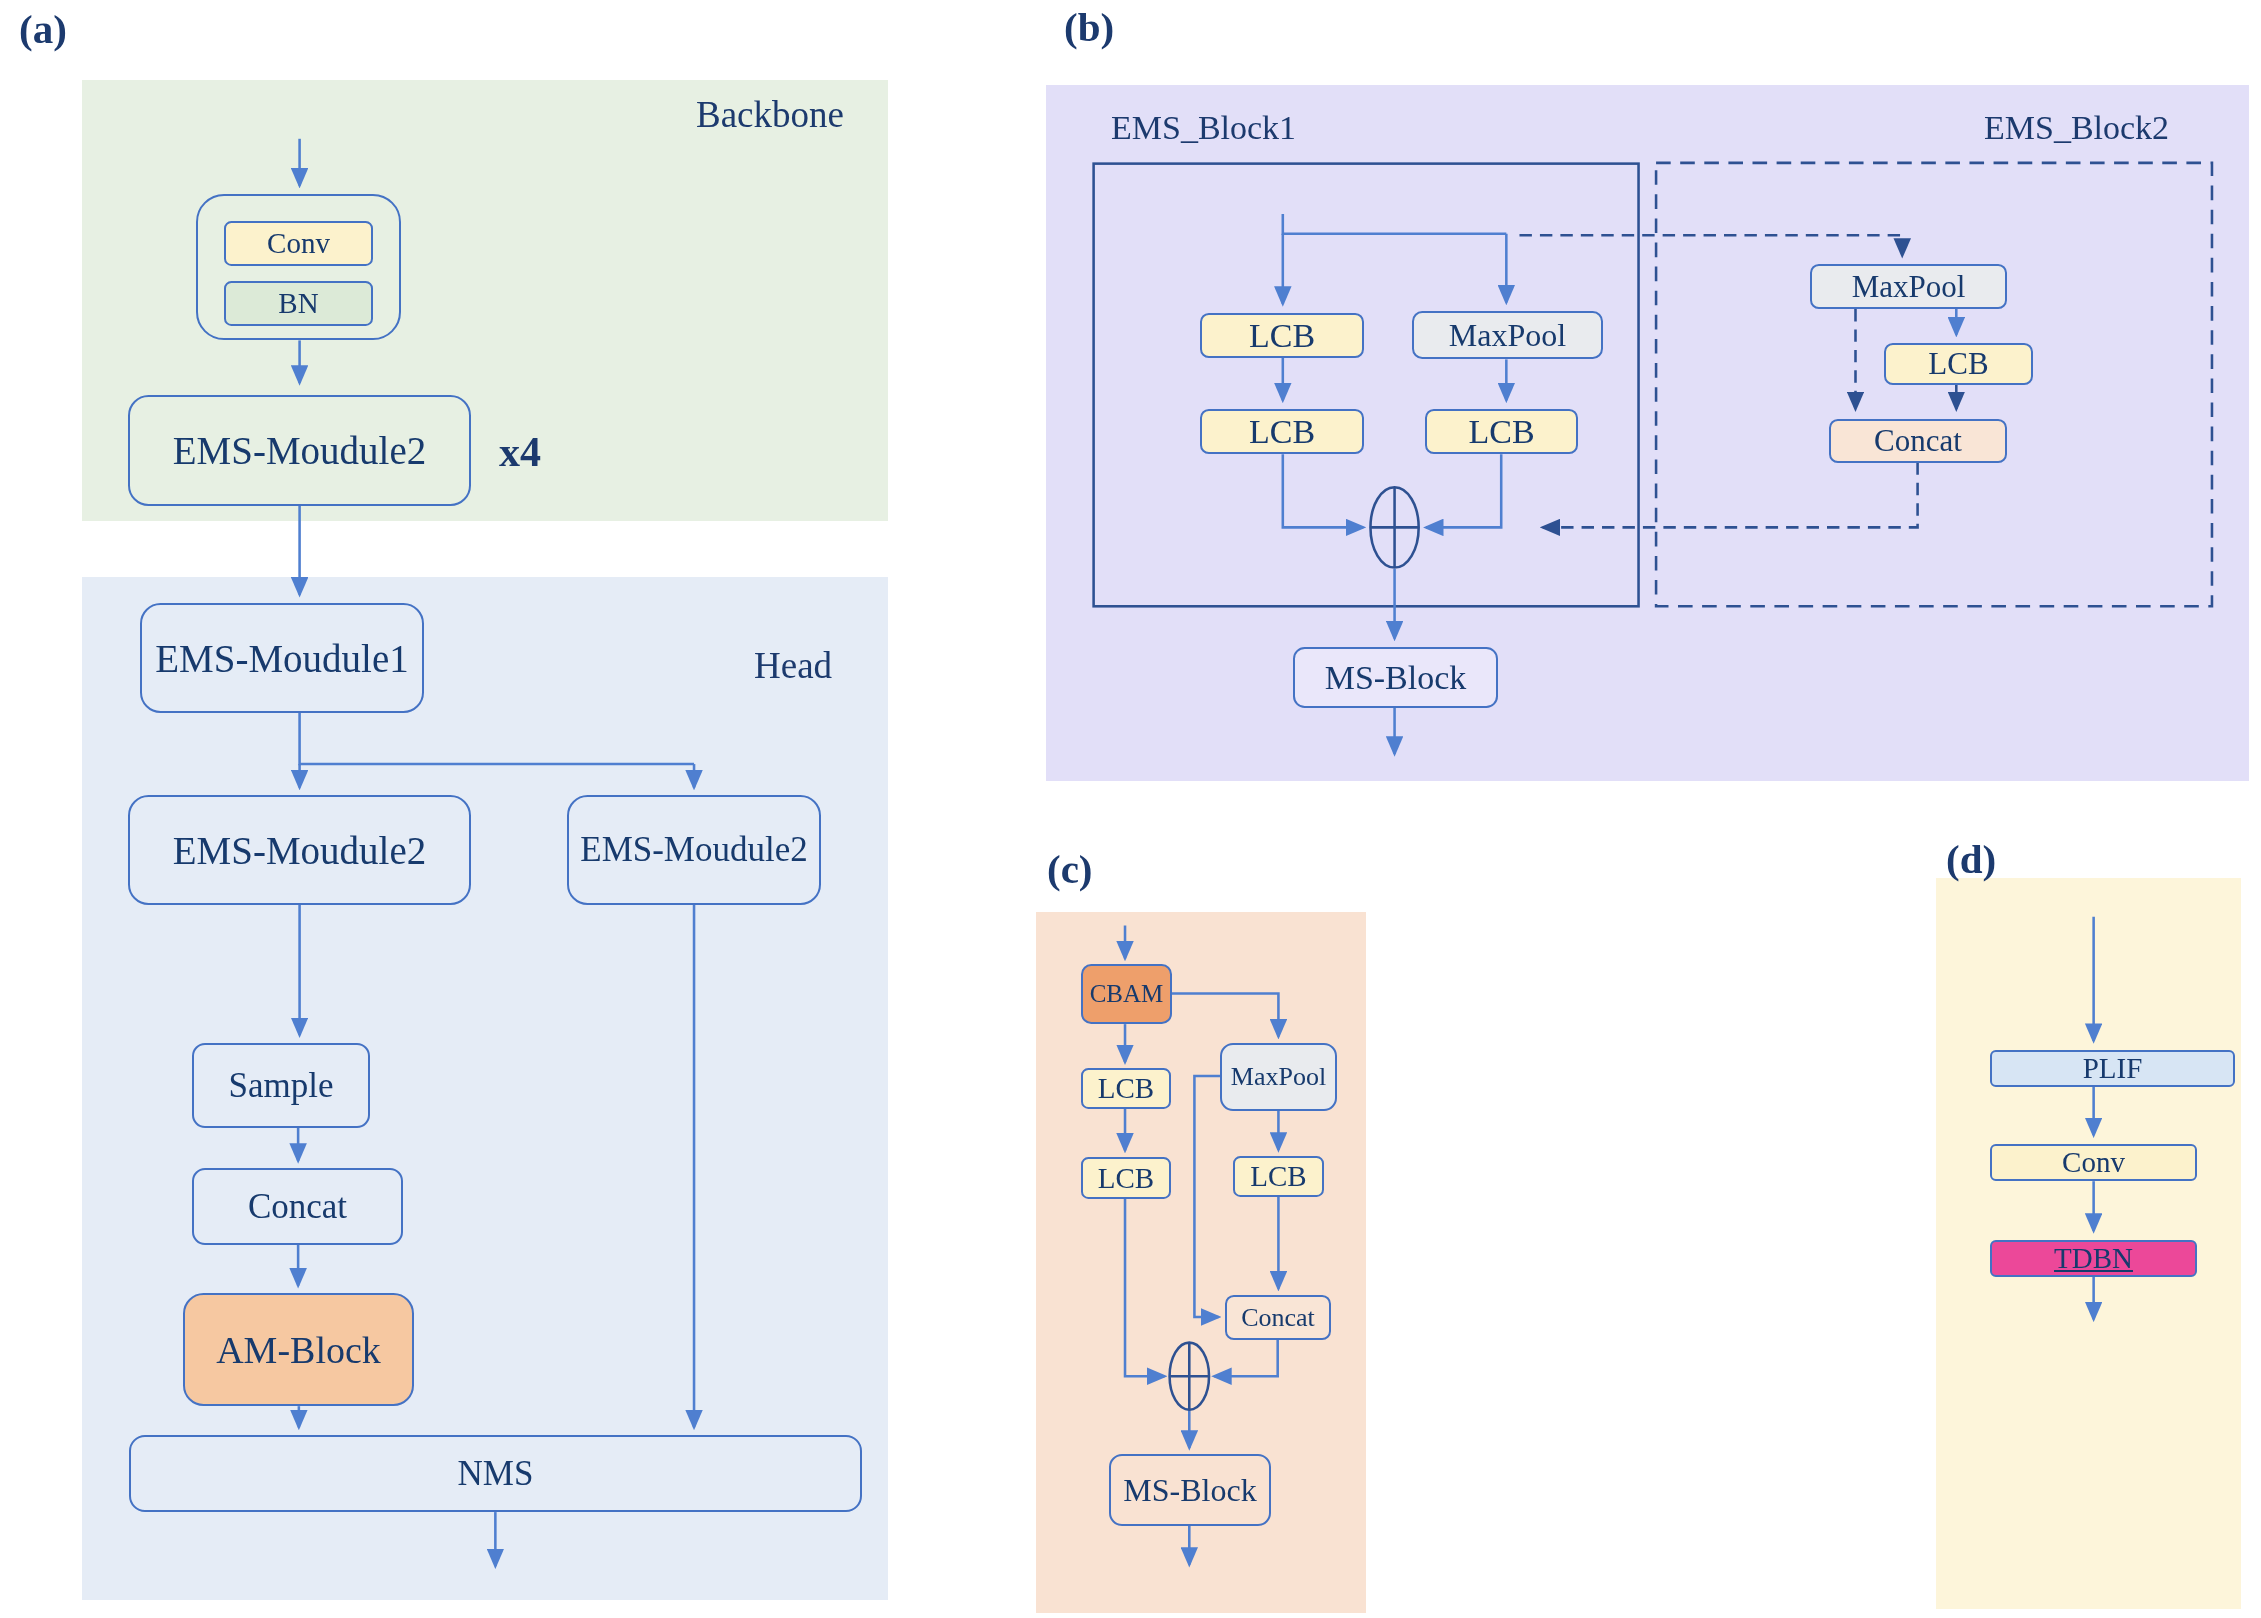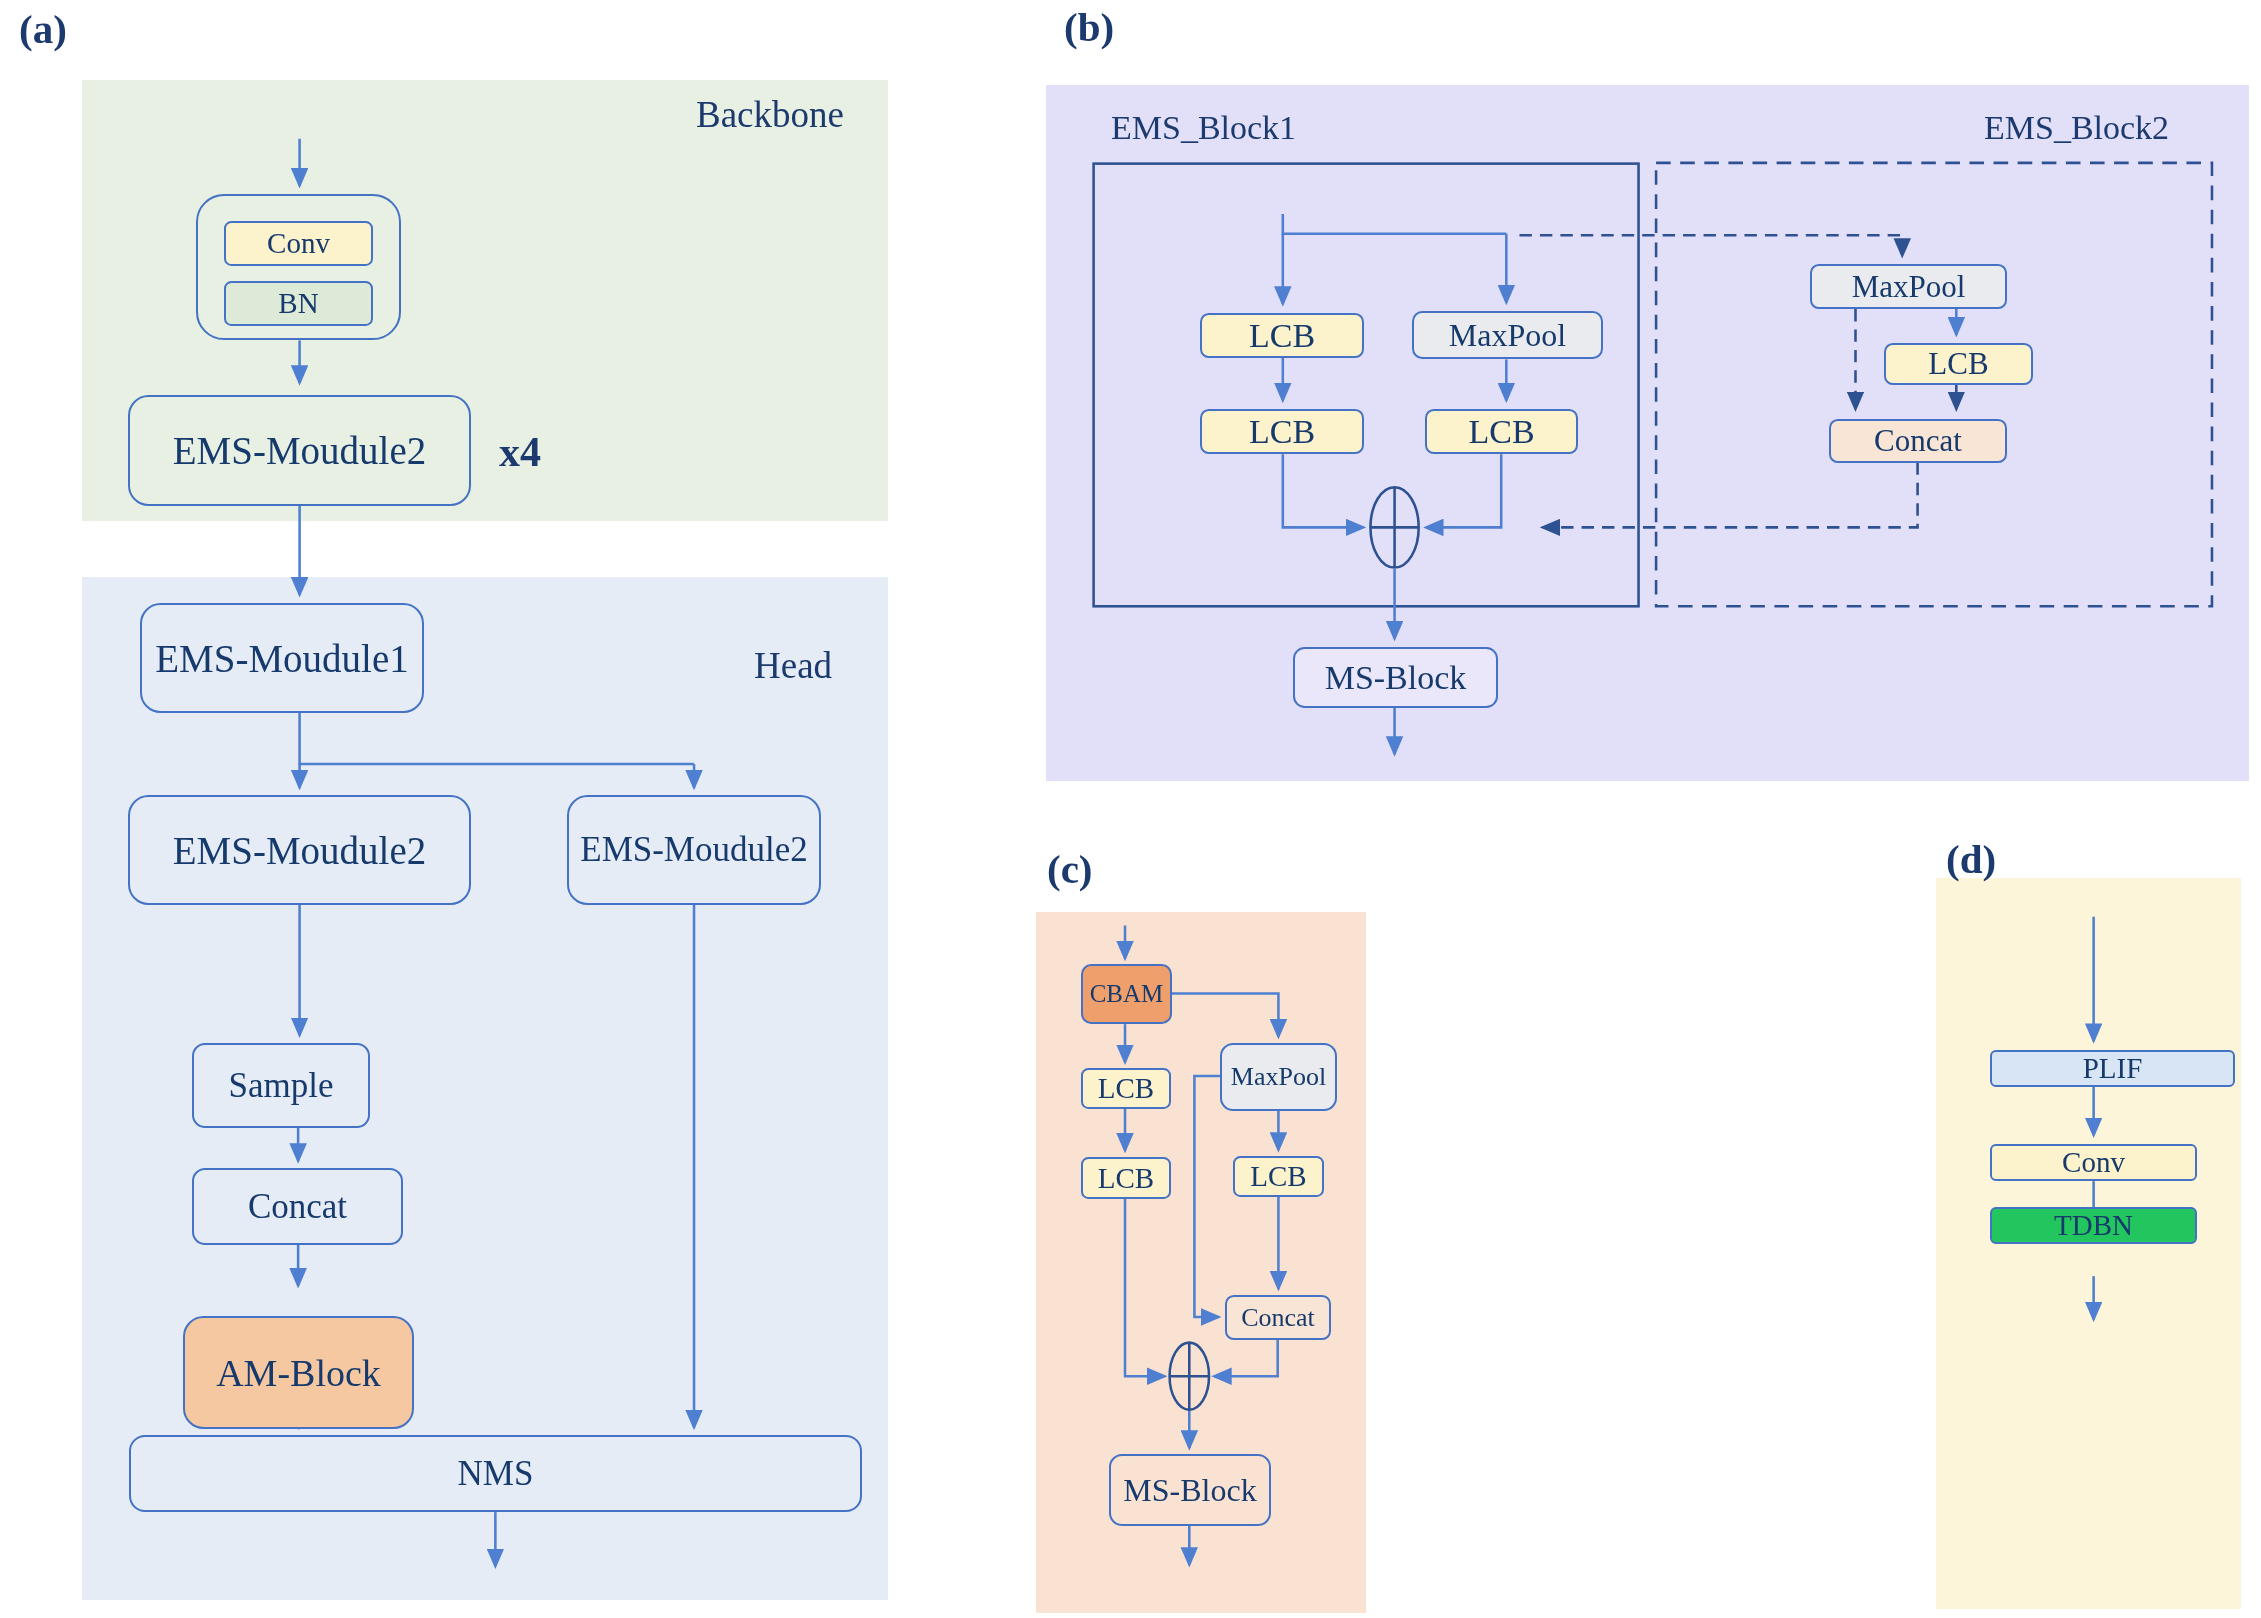--- a/index.html
+++ b/index.html
@@ -128,21 +128,21 @@
   <div class="node" style="left:224px;top:221px;width:149px;height:45px;border-radius:7.3px;background:#fcf2cc;font-size:29px;">Conv</div>
   <div class="node" style="left:224px;top:281px;width:149px;height:45px;border-radius:7.3px;background:#dcead7;font-size:29px;">BN</div>
 
   <div class="node" style="left:128px;top:395px;width:343px;height:111px;border-radius:20.5px;font-size:39px;">EMS-Moudule2</div>
   <div class="node" style="left:140px;top:603px;width:284px;height:110px;border-radius:20.5px;font-size:39px;">EMS-Moudule1</div>
   <div class="node" style="left:128px;top:795px;width:343px;height:110px;border-radius:20.5px;font-size:39px;">EMS-Moudule2</div>
   <div class="node" style="left:567px;top:795px;width:254px;height:110px;border-radius:20.5px;font-size:35px;">EMS-Moudule2</div>
 
   <div class="node" style="left:192px;top:1043px;width:178px;height:85px;border-radius:13px;font-size:35px;">Sample</div>
   <div class="node" style="left:192px;top:1168px;width:211px;height:77px;border-radius:13px;font-size:35px;">Concat</div>
-  <div class="node" style="left:183px;top:1293px;width:231px;height:113px;border-radius:20.5px;background:#f6c8a1;font-size:38px;margin-top:23px;">AM-Block</div>
+  <div class="node" style="left:183px;top:1293px;width:231px;height:113px;border-radius:20.5px;background:#f6c8a1;font-size:38px;">AM-Block</div>
   <div class="node" style="left:129px;top:1435px;width:733px;height:77px;border-radius:16px;font-size:35px;">NMS</div>
 
   <div class="node" style="left:1200px;top:313px;width:164px;height:45px;border-radius:8.8px;background:#fcf2cc;font-size:34px;">LCB</div>
   <div class="node" style="left:1412px;top:311px;width:191px;height:48px;border-radius:10.2px;background:#e9ebee;font-size:32px;">MaxPool</div>
   <div class="node" style="left:1200px;top:409px;width:164px;height:45px;border-radius:8.8px;background:#fcf2cc;font-size:34px;">LCB</div>
   <div class="node" style="left:1425px;top:409px;width:153px;height:45px;border-radius:8.8px;background:#fcf2cc;font-size:34px;">LCB</div>
 
   <div class="node" style="left:1810px;top:264px;width:197px;height:45px;border-radius:8.8px;background:#e9ebee;font-size:31px;">MaxPool</div>
   <div class="node" style="left:1884px;top:343px;width:149px;height:42px;border-radius:8.8px;background:#fcf2cc;font-size:31px;">LCB</div>
   <div class="node" style="left:1829px;top:419px;width:178px;height:44px;border-radius:8.8px;background:#f9e5d6;font-size:31px;">Concat</div>
@@ -152,16 +152,16 @@
   <div class="node" style="left:1081px;top:964px;width:91px;height:60px;border-radius:10.2px;background:#ee9f6b;font-size:25px;">CBAM</div>
   <div class="node" style="left:1220px;top:1043px;width:117px;height:68px;border-radius:13px;background:#e9ebee;font-size:26px;">MaxPool</div>
   <div class="node" style="left:1081px;top:1068px;width:90px;height:41px;border-radius:7.3px;background:#fcf2cc;font-size:29px;">LCB</div>
   <div class="node" style="left:1081px;top:1157px;width:90px;height:42px;border-radius:7.3px;background:#fcf2cc;font-size:29px;">LCB</div>
   <div class="node" style="left:1233px;top:1156px;width:91px;height:41px;border-radius:7.3px;background:#fcf2cc;font-size:29px;">LCB</div>
   <div class="node" style="left:1225px;top:1295px;width:106px;height:45px;border-radius:8.8px;background:#f9e5d6;font-size:26px;">Concat</div>
   <div class="node" style="left:1109px;top:1454px;width:162px;height:72px;border-radius:13px;font-size:32px;">MS-Block</div>
 
   <div class="node" style="left:1990px;top:1050px;width:245px;height:37px;border-radius:5.8px;background:#d7e5f4;font-size:29px;">PLIF</div>
   <div class="node" style="left:1990px;top:1144px;width:207px;height:37px;border-radius:5.8px;background:#fcf2cc;font-size:29px;">Conv</div>
-  <div class="node" style="left:1990px;top:1207px;width:207px;height:37px;border-radius:5.8px;background:#22c55e;font-size:29px;">TDBN</div>
+  <div class="node" style="left:1990px;top:1240px;width:207px;height:37px;border-radius:5.8px;background:#ec4899;font-size:29px;text-decoration:underline;">TDBN</div>
 
 </div>
 
 
 </body></html>

